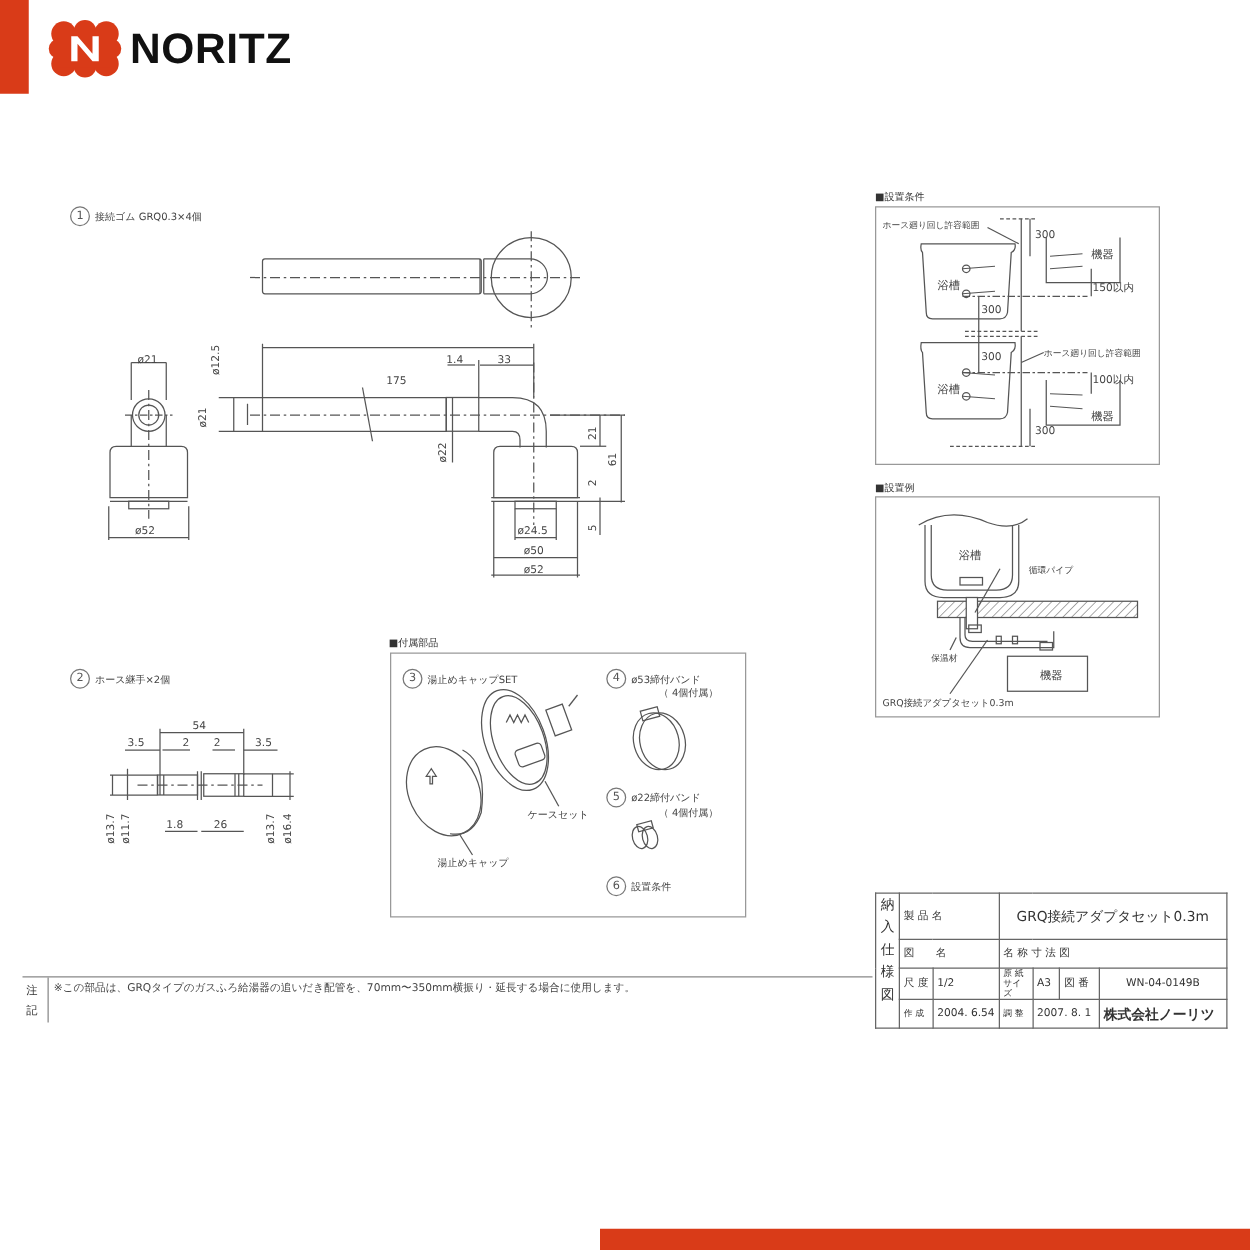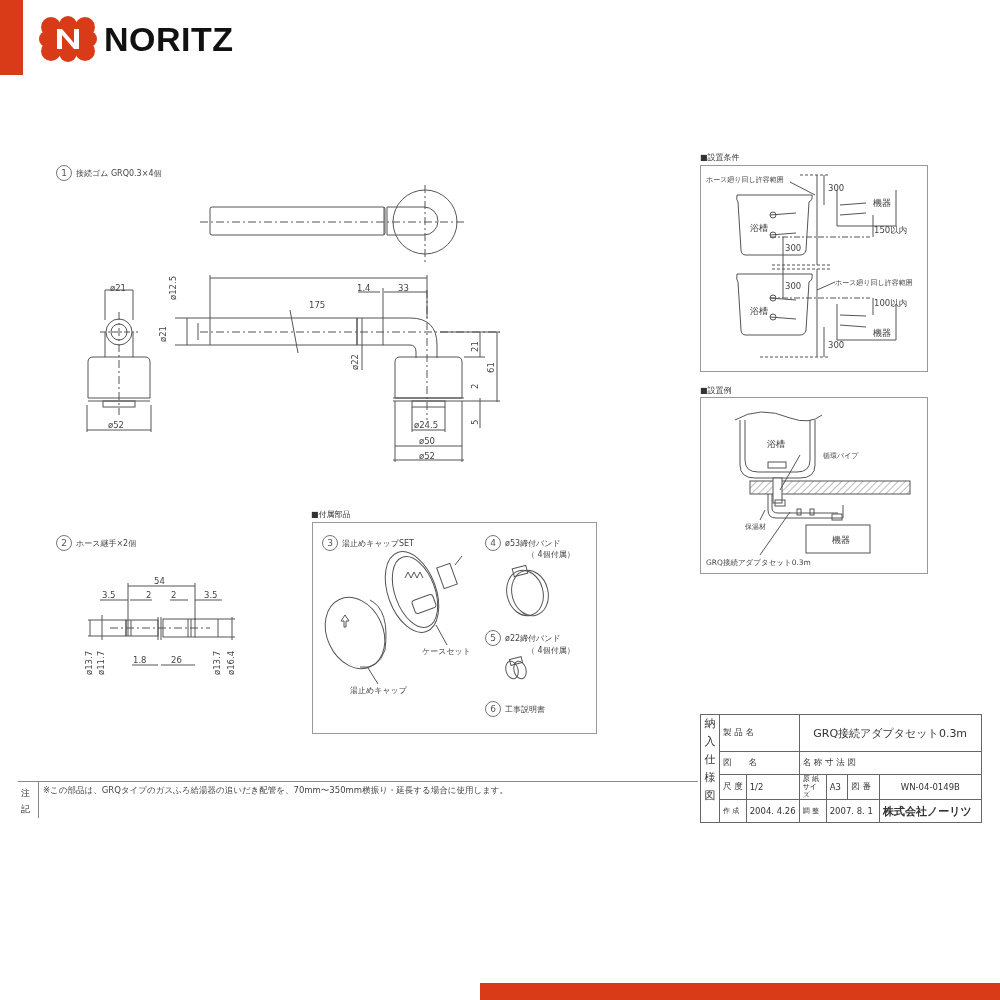--- a/index.html
+++ b/index.html
@@ -193,21 +193,21 @@
   <span>ø53締付バンド</span>
 </div>
 <div class="abs lbl" style="left:527px;top:549px;">（ 4個付属）</div>
 <div class="abs caption" style="left:485px;top:630px;">
   <span class="circnum">5</span>
   <span>ø22締付バンド</span>
 </div>
 <div class="abs lbl" style="left:527px;top:645px;">（ 4個付属）</div>
 <div class="abs caption" style="left:485px;top:701px;">
   <span class="circnum">6</span>
-  <span>工事説明書</span>
+  <span>設置条件</span>
 </div>
 <svg style="left:0;top:0;width:1000px;height:1000px">
   <g stroke="#555" fill="none" stroke-width="1">
 
     <ellipse cx="412" cy="592" rx="24" ry="42" transform="rotate(-20 412 592)"></ellipse>
     <ellipse cx="415" cy="592" rx="20" ry="37" transform="rotate(-20 415 592)"></ellipse>
     <rect x="440" y="565" width="14" height="22" transform="rotate(-20 447 576)"></rect>
     <line x1="455" y1="565" x2="462" y2="556"></line>
     <rect x="413" y="597" width="22" height="14" rx="3" transform="rotate(-20 424 604)"></rect>
     <path d="M405 578 l3 -6 l3 6 l3 -6 l3 6 l3 -6 l3 6"></path>
@@ -343,21 +343,21 @@
     <tr>
       <td>尺 度</td>
       <td>1/2</td>
       <td style="font-size:7px;white-space:normal;width:20px;line-height:8px;">原 紙 サイズ</td>
       <td>A3</td>
       <td>図 番</td>
       <td colspan="2" style="text-align:center;">WN-04-0149B</td>
     </tr>
     <tr>
       <td style="font-size:7px;white-space:normal;width:10px;line-height:8px;">作 成</td>
-      <td>2004. 4.26</td>
+      <td>2004. 6.54</td>
       <td style="font-size:7px;white-space:normal;line-height:8px;">調 整</td>
       <td colspan="2">2007. 8. 1</td>
       <td colspan="2" style="font-weight:bold;font-size:11px;">株式会社ノーリツ</td>
     </tr>
   </tbody>
     </table>
 </div>
 
 <div class="abs bottom-notes">
 </div>

